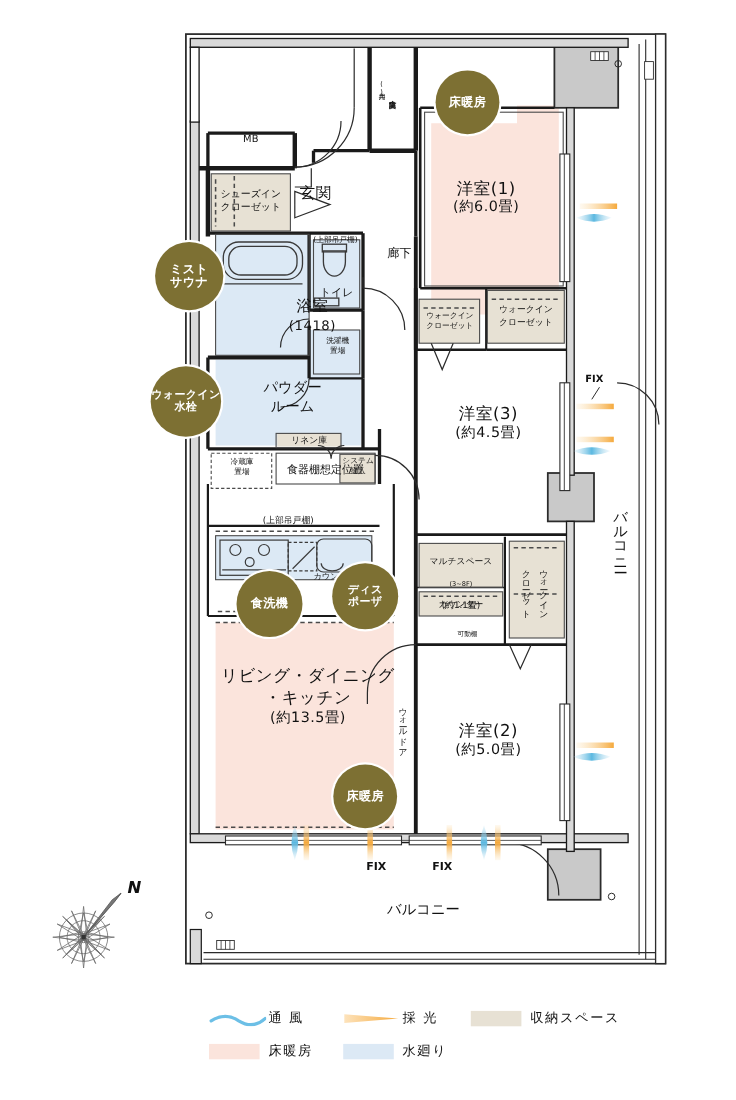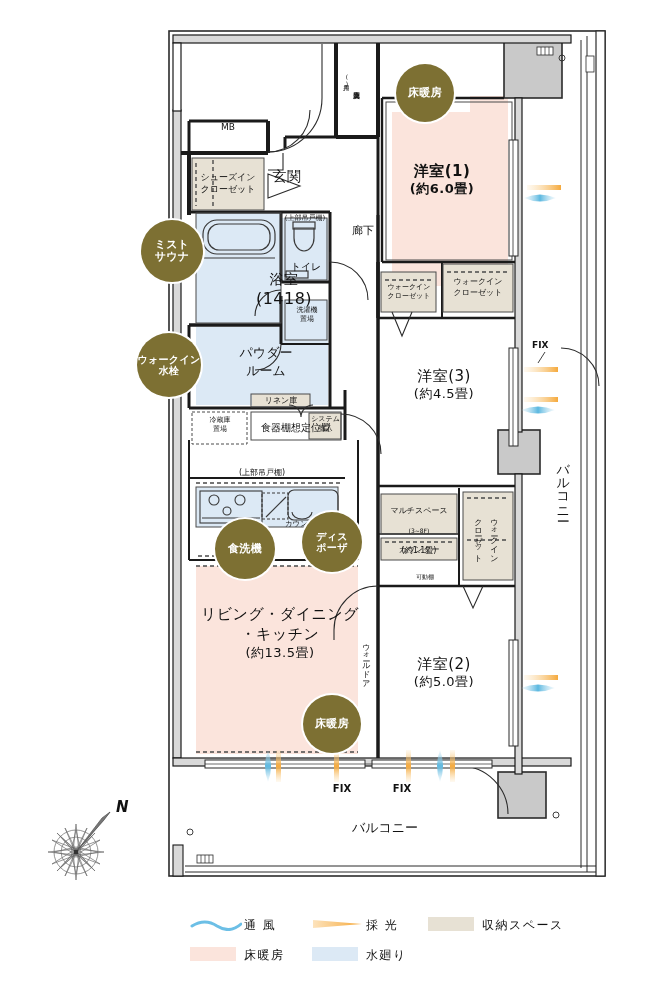--- a/index.html
+++ b/index.html
@@ -14,21 +14,21 @@
   .room .sz{font-size:13px;display:block;margin-top:1px;}
   .sm{font-size:9px;}
   .xs{font-size:7px;}
   .xxs{font-size:6px;}
   .badge{position:absolute;border-radius:50%;background:#7d7033;color:#fff;
          display:flex;align-items:center;justify-content:center;text-align:center;
          font-size:11px;font-weight:700;line-height:1.12;letter-spacing:.3px;
          box-shadow:0 0 0 2px #ffffff;font-family:"DejaVu Sans","Liberation Sans",sans-serif;}
   .badge.sm2{font-size:10px;}
   #legend{position:absolute;left:0;top:905px;width:669px;height:60px;}
-  .lgitem{position:absolute;display:flex;gap:8px;}
+  .lgitem{position:absolute;display:flex;align-items:center;gap:8px;}
   .lgsw{width:46px;height:14px;display:inline-block;}
   .lgtx{font-size:12px;letter-spacing:1.5px;font-family:"DejaVu Sans","Liberation Sans",sans-serif;color:#111;}
   #compass{position:absolute;left:38px;top:790px;width:110px;height:100px;}
 </style>
 </head>
 <body>
 
 <div id="plan">
 <svg width="669" height="1000" viewBox="0 0 669 1000">
   <defs>
@@ -279,21 +279,21 @@
     <rect x="450" y="750" width="5" height="32" fill="url(#gOrangeV)"></rect>
     <path d="M440,750 q-6,16 0,32 q6,-16 0,-32" fill="url(#gBlueV)"></path>
   </g>
 
   <g stroke="#2b2b2b" stroke-width="0.9" fill="none">
     <line x1="538" y1="363" x2="545" y2="352"></line>
   </g>
 </svg>
 </div>
 
-<div class="lbl room" style="left:372px;top:162px;width:140px;font-weight:bold;">
+<div class="lbl room" style="left:372px;top:162px;width:140px;">
   <span>洋室(1)</span>
   <span class="sz">(約6.0畳)</span>
 </div>
 
 <div class="lbl room" style="left:374px;top:367px;width:140px;">
   <span>洋室(3)</span>
   <span class="sz">(約4.5畳)</span>
 </div>
 
 <div class="lbl room" style="left:374px;top:655px;width:140px;">
@@ -302,21 +302,21 @@
 </div>
 
 <div class="lbl room" style="left:192px;top:605px;width:176px;line-height:1.3;">
   <span>リビング・ダイニング</span><br>
   <span>・キッチン</span>
   <span class="sz">(約13.5畳)</span>
 </div>
 
 <div class="lbl room" style="left:196px;top:271px;width:86px;font-size:14px;padding-left:45px;">
   <span>浴室</span>
-  <span class="sz" style="font-size:16px;">(1418)</span>
+  <span class="sz" style="font-size:12px;">(1418)</span>
 </div>
 
 <div class="lbl" style="left:216px;top:344px;width:100px;font-size:13px;line-height:1.35;">
   <span>パウダー</span><br>
   <span>ルーム</span>
 </div>
 
 <div class="lbl" style="left:284px;top:261px;width:44px;font-size:10px;">トイレ</div>
 <div class="lbl room" style="left:252px;top:168px;width:70px;font-size:14px;">玄関</div>
 <div class="lbl" style="left:334px;top:224px;width:40px;font-size:11px;text-align:right;">廊下</div>

